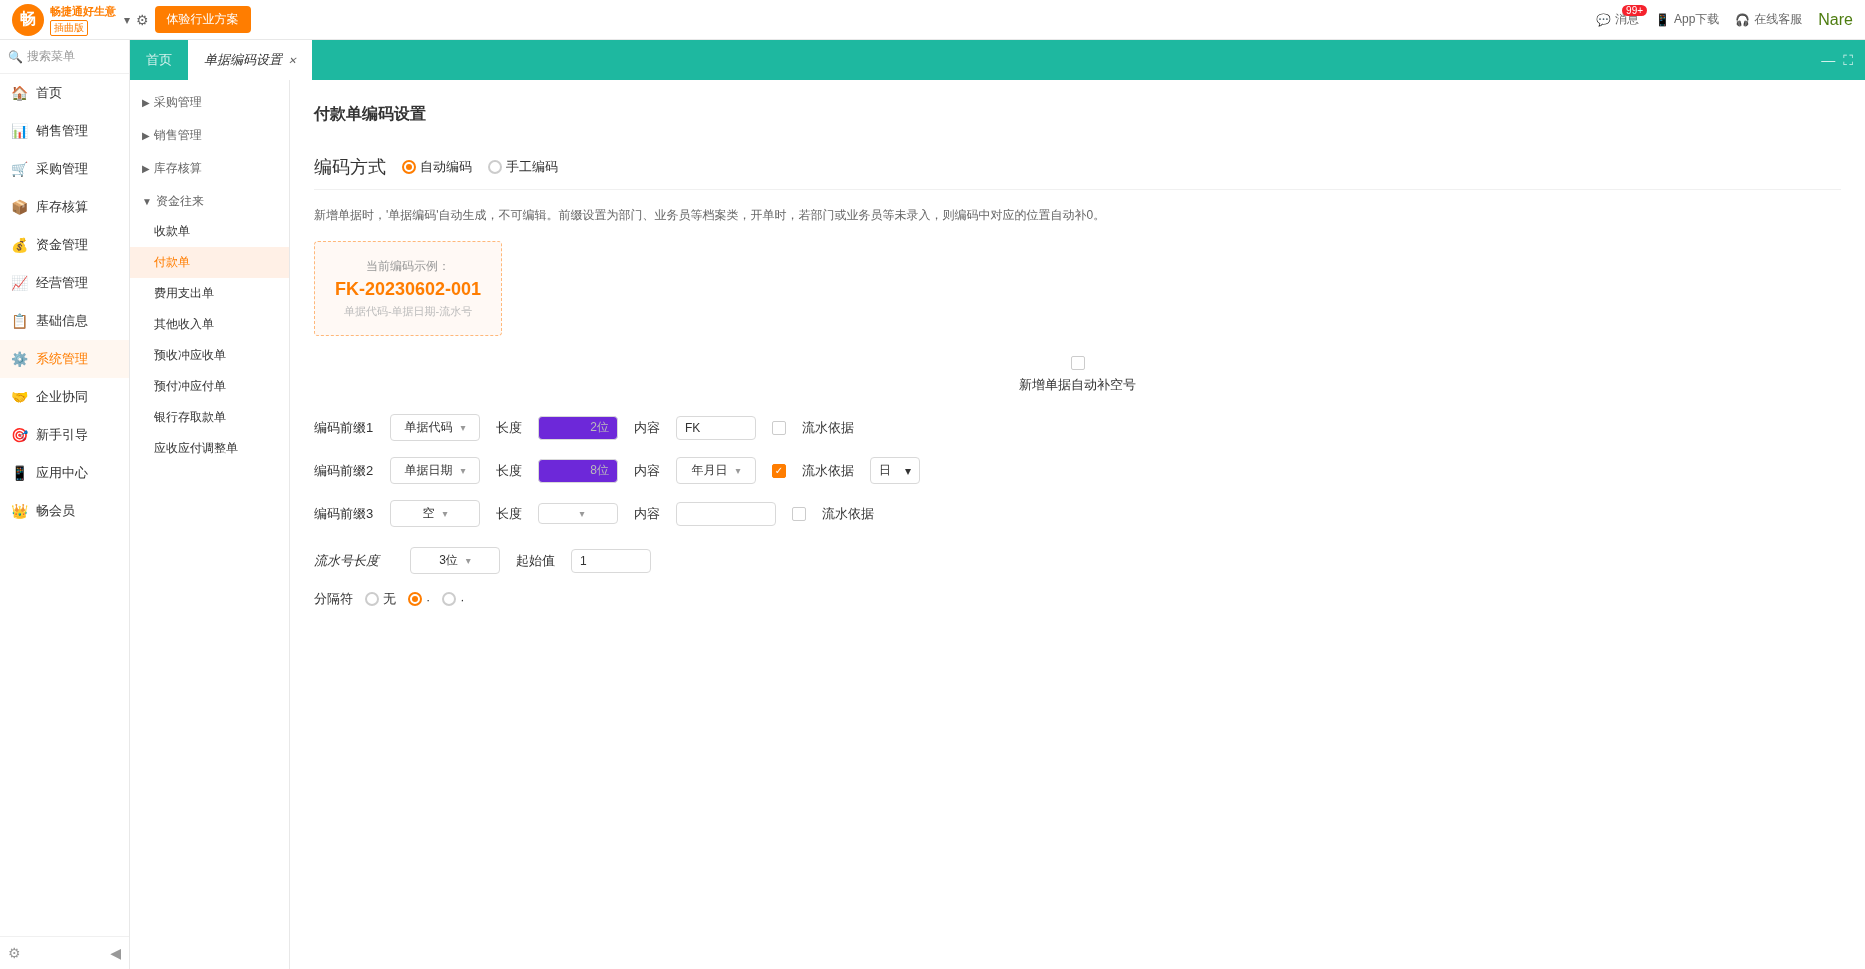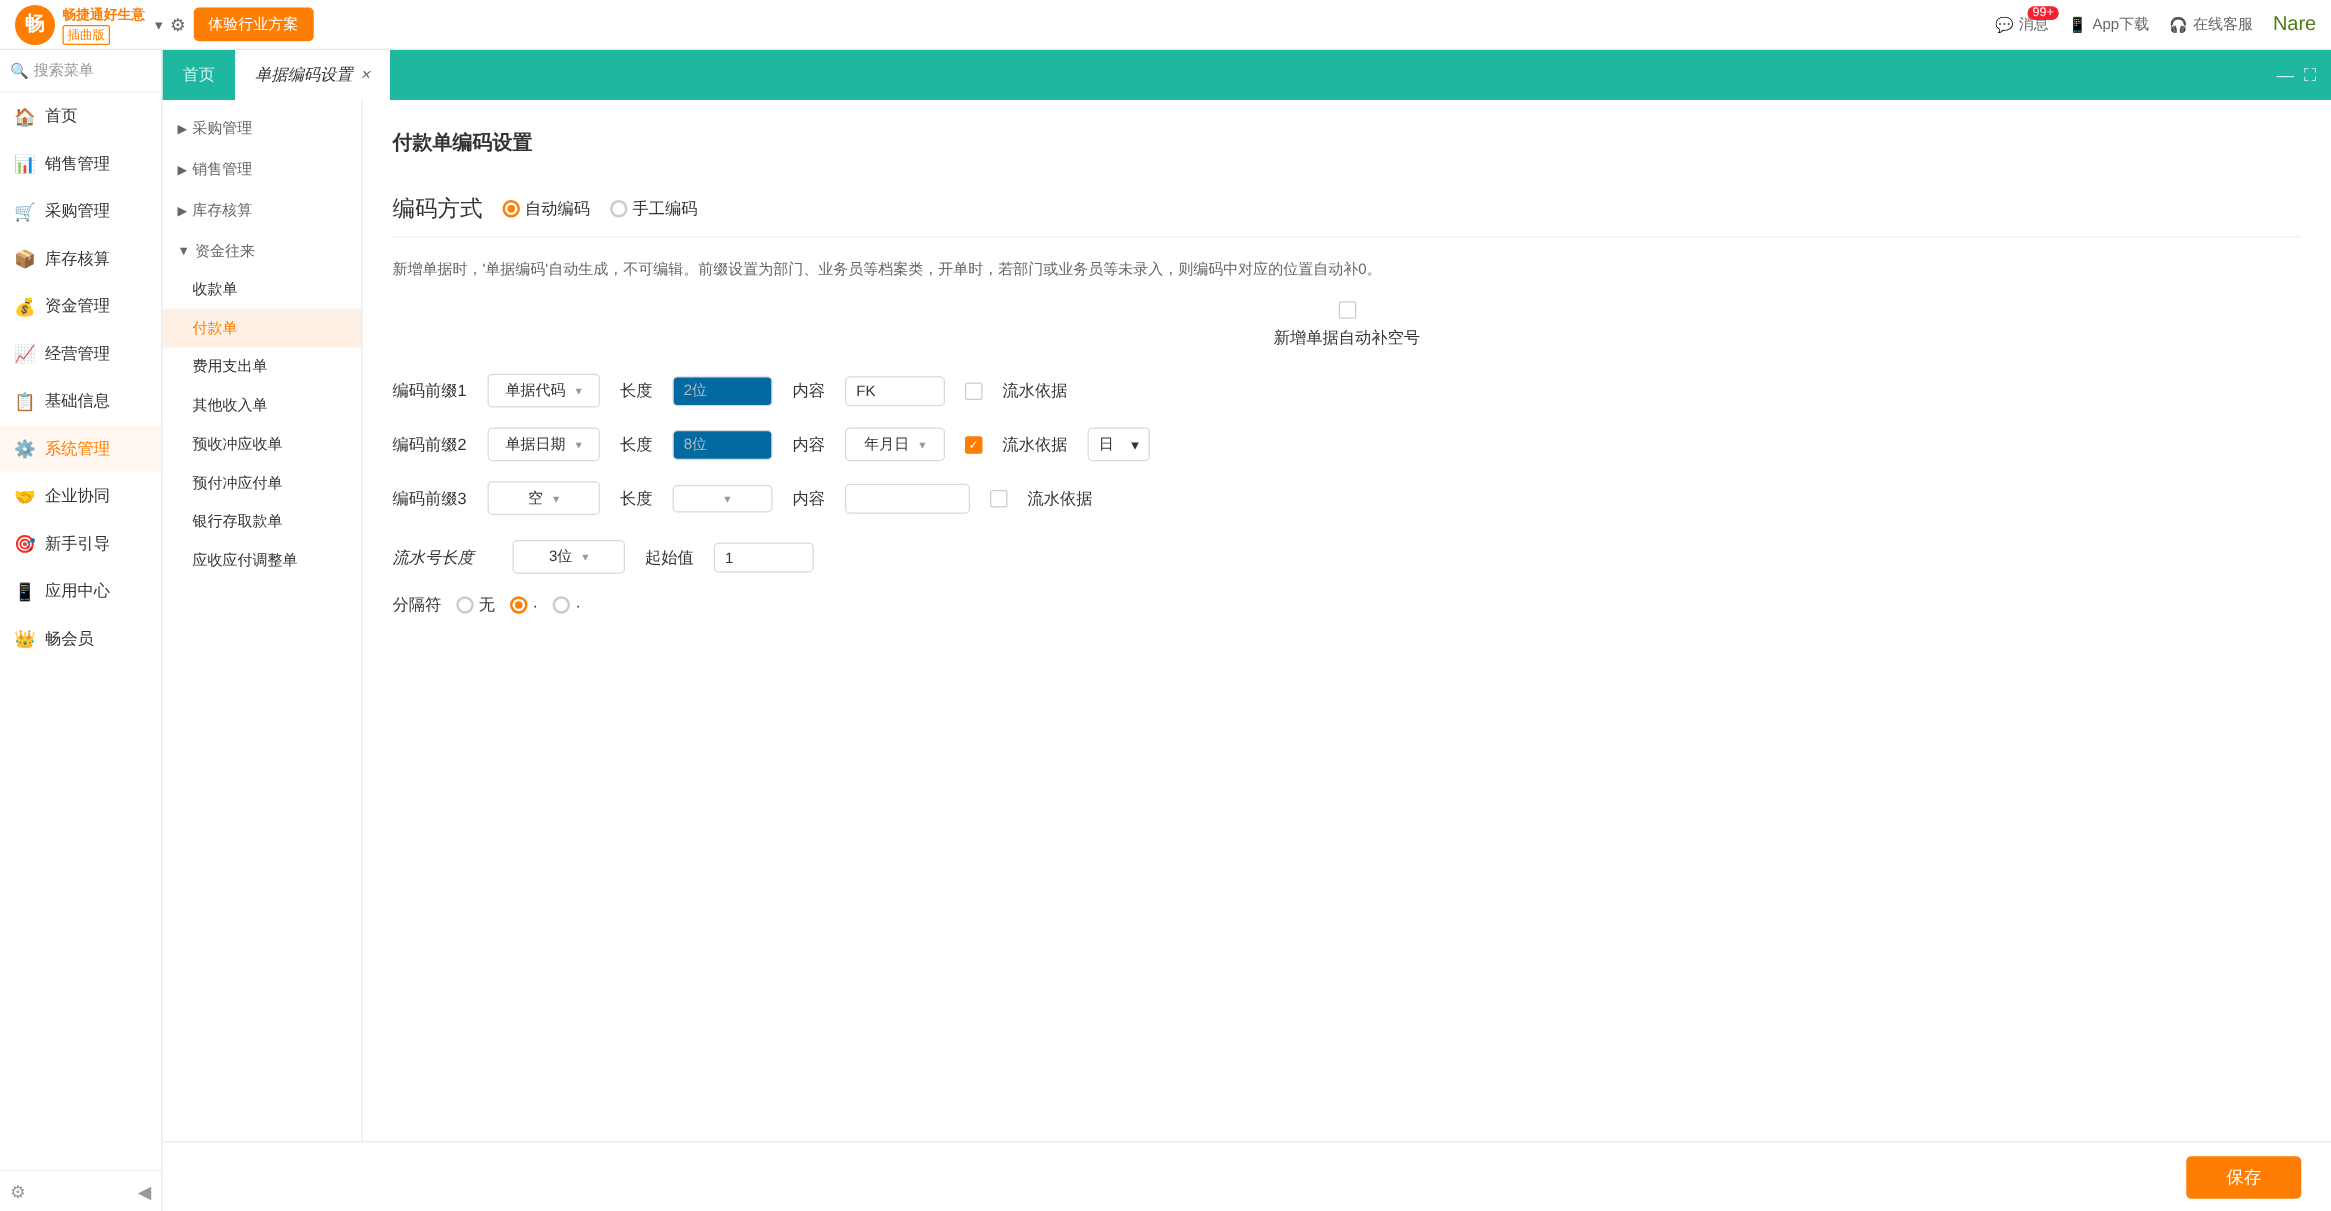--- a/index.html
+++ b/index.html
@@ -81,21 +81,21 @@
     .checkbox-row { display: flex; align-items: center; gap: 6px; margin-bottom: 20px; font-size: 13px; color: #333; flex-direction: column; }
     .checkbox-box { width: 14px; height: 14px; border: 1px solid #ccc; border-radius: 2px; cursor: pointer; }
 
     
     .form-rows { display: flex; flex-direction: column; gap: 16px; margin-bottom: 20px; }
     .form-row { display: flex; align-items: center; gap: 16px; flex-wrap: wrap; }
     .form-label { font-size: 13px; color: #333; width: 60px; flex-shrink: 0; }
     .select-box { display: flex; align-items: center; border: 1px solid #d9d9d9; border-radius: 4px; padding: 4px 8px; background: #fff; cursor: pointer; min-width: 90px; font-size: 12px; justify-content: center; gap: 8px; }
     .select-box .arrow { color: #999; font-size: 10px; }
     .form-input { border: 1px solid #d9d9d9; border-radius: 4px; padding: 4px 8px; font-size: 12px; color: #333; background: #fff; min-width: 80px; }
-    .form-input.disabled { background: #0369a1; color: #bbb; }
+    .form-input.disabled { background: #6d28d9; color: #bbb; text-align: right; }
     .content-label { font-size: 13px; color: #333; }
     .checkbox-inline { width: 14px; height: 14px; border: 1px solid #ccc; border-radius: 2px; cursor: pointer; }
     .checkbox-inline.checked { background: #ff7d00; border-color: #ff7d00; display: flex; align-items: center; justify-content: center; color: white; font-size: 10px; }
     .group-label { font-size: 13px; color: #333; white-space: nowrap; }
     .day-select { display: flex; align-items: center; border: 1px solid #d9d9d9; border-radius: 4px; padding: 4px 8px; background: #fff; cursor: pointer; min-width: 50px; font-size: 12px; justify-content: space-between; gap: 4px; }
 
     
     .separator-row { display: flex; align-items: center; gap: 12px; margin-top: 4px; }
     .separator-label { font-size: 13px; color: #333; }
 
@@ -271,20 +271,25 @@
                 <div class="radio-circle"></div>
                 <span>手工编码</span>
               </label>
             </div>
           </div>
 
           
           <div class="info-text">新增单据时，'单据编码'自动生成，不可编辑。前缀设置为部门、业务员等档案类，开单时，若部门或业务员等未录入，则编码中对应的位置自动补0。</div>
 
           
+          <div class="preview-box">
+            <div class="preview-label">当前编码示例：</div>
+            <div class="preview-code">FK-20230602-001</div>
+            <div class="preview-desc">单据代码-单据日期-流水号</div>
+          </div>
 
           
           <div class="checkbox-row">
             <div class="checkbox-box"></div>
             <span>新增单据自动补空号</span>
           </div>
 
           
           <div class="form-rows">
 
@@ -365,17 +370,14 @@
             </label>
             <label class="radio-item">
               <div class="radio-circle"></div>
               <span>·</span>
             </label>
           </div>
         </div>
       </div>
     </div>
 
-    <div class="bottom-bar">
-      <button class="save-btn">保存</button>
-    </div>
   </div>
 </div>
 
 </body></html>

